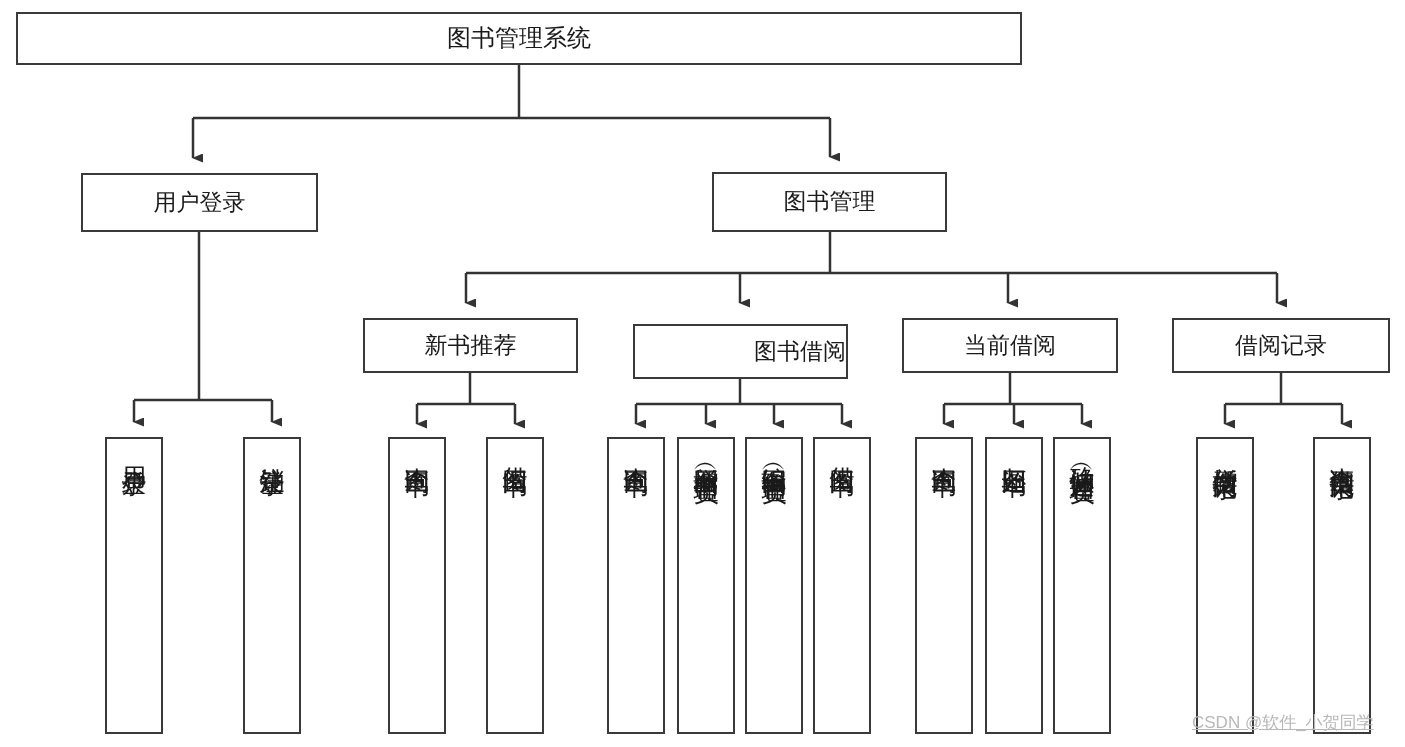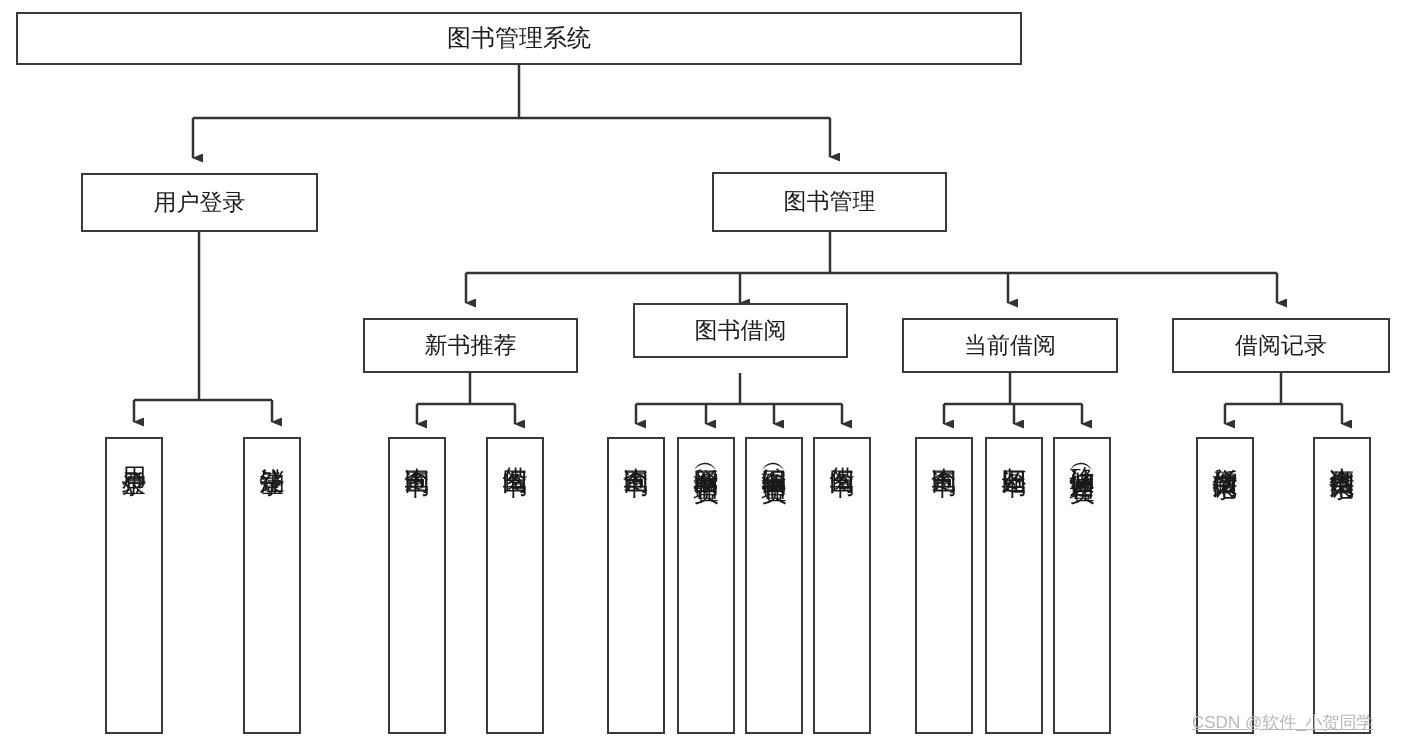--- a/index.html
+++ b/index.html
@@ -131,21 +131,21 @@
   <div class="node horizontal" style="left:81px; top:173px; width:237px; height:59px;">
     <span class="node-label">用户登录</span>
   </div>
   <div class="node horizontal" style="left:712px; top:172px; width:235px; height:60px;">
     <span class="node-label">图书管理</span>
   </div>
 
   <div class="node horizontal" style="left:363px; top:318px; width:215px; height:55px;">
     <span class="node-label">新书推荐</span>
   </div>
-  <div class="node horizontal" style="left:633px; top:303px; width:215px; height:55px;">
+  <div class="node horizontal" style="left:633px; top:324px; width:215px; height:55px;justify-content:flex-end;">
     <span class="node-label">图书借阅</span>
   </div>
   <div class="node horizontal" style="left:1172px; top:318px; width:218px; height:55px;">
     <span class="node-label">借阅记录</span>
   </div>
   <div class="node horizontal" style="left:902px; top:318px; width:216px; height:55px;">
     <span class="node-label">当前借阅</span>
   </div>
 
   <div class="node vertical" style="left:105px; top:437px; width:58px; height:297px;">

